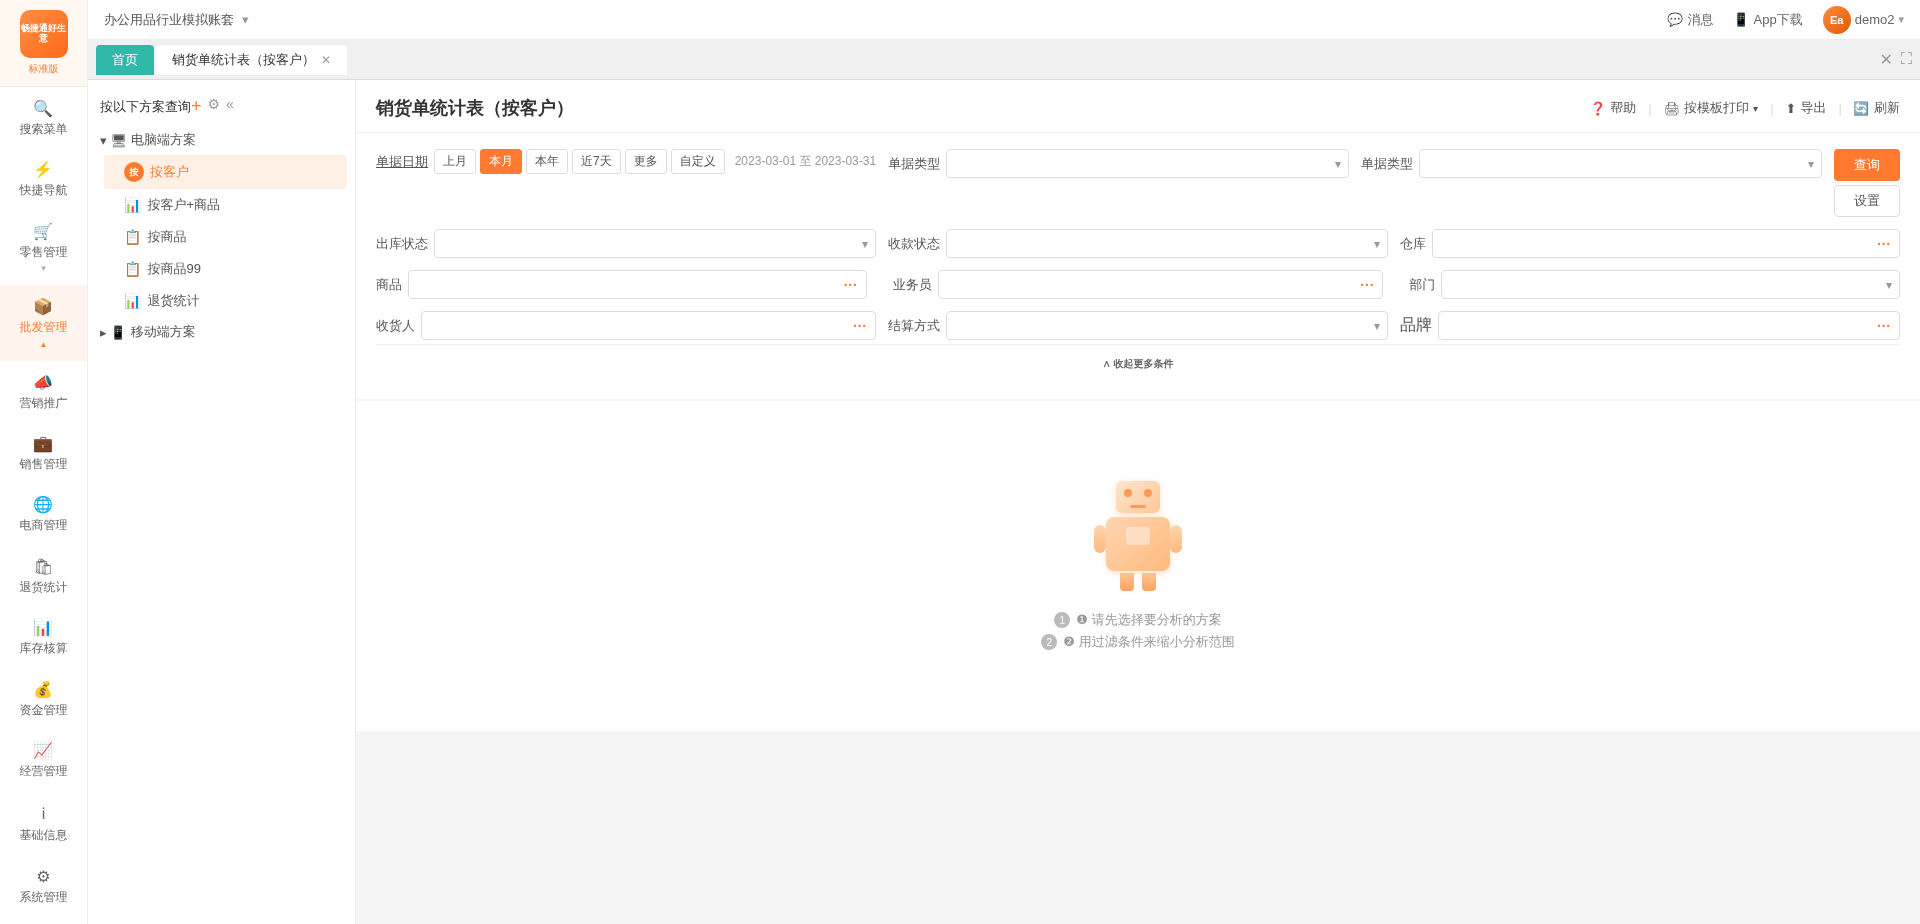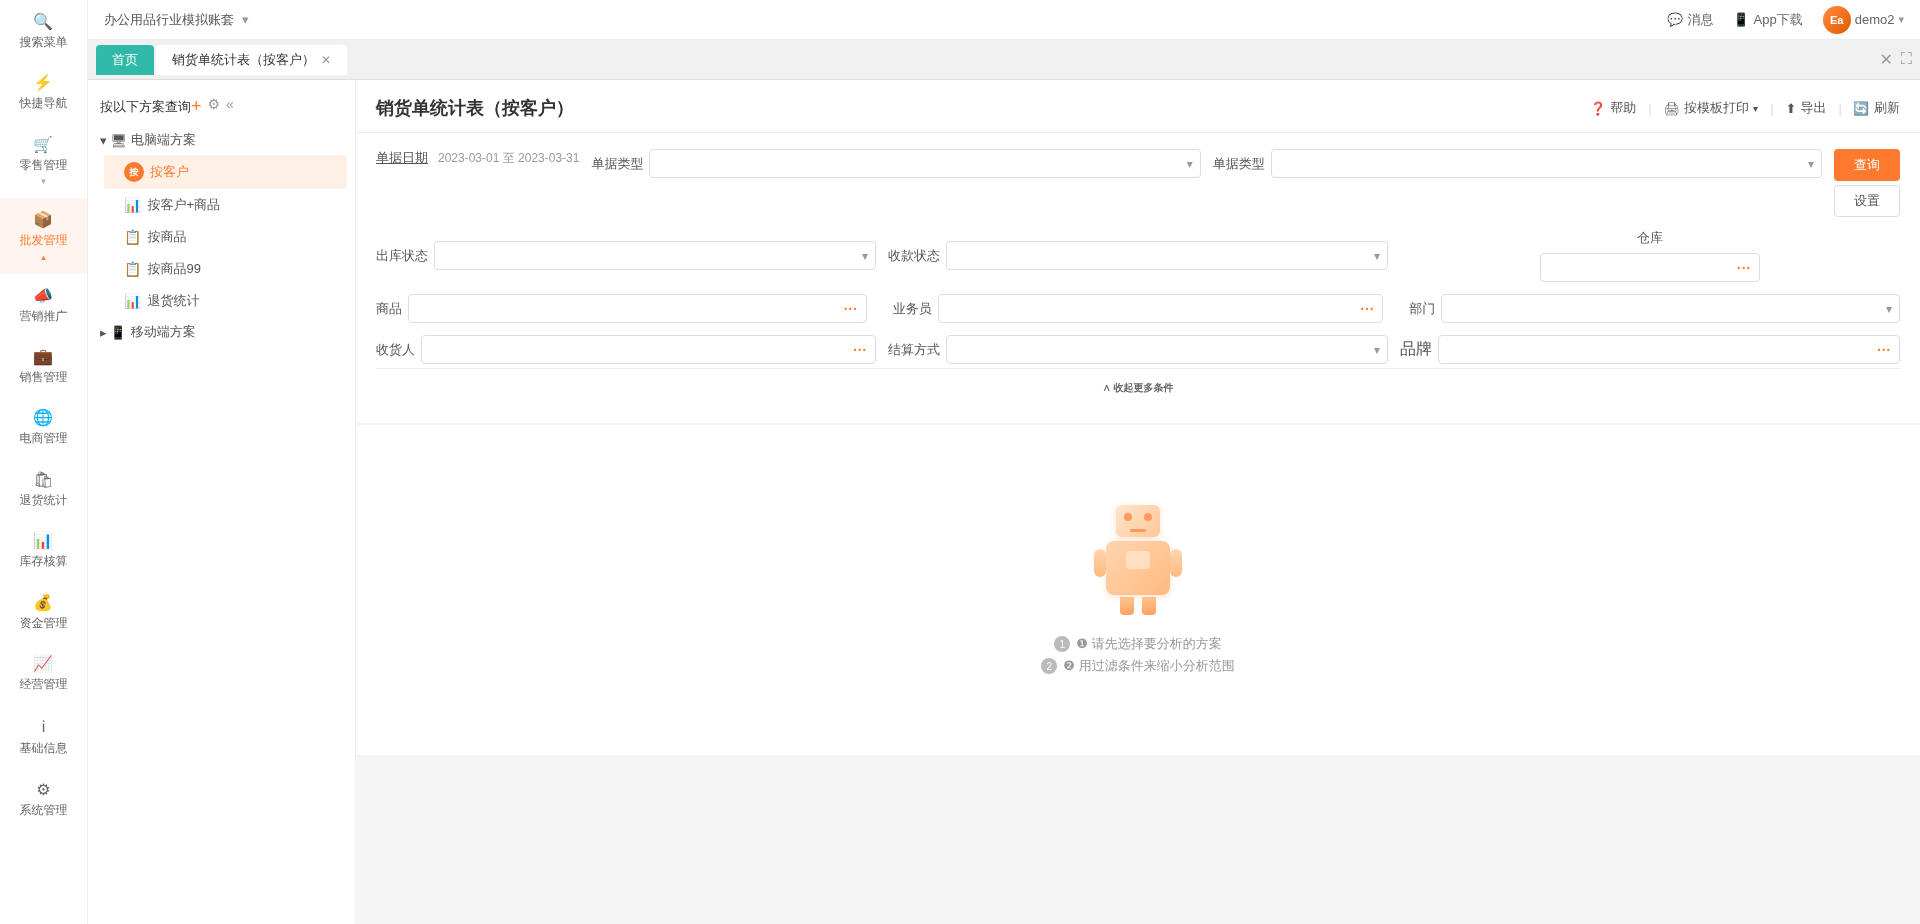--- a/index.html
+++ b/index.html
@@ -86,20 +86,26 @@
     
     .empty-state { display: flex; flex-direction: column; align-items: center; justify-content: center; padding: 80px 20px; background: #fff; margin-top: 2px; min-height: 300px; }
 
     
     select { outline: none; }
   </style>
 </head>
 <body>
 
 <div class="sidebar">
+  <div class="sidebar-logo">
+    <div class="sidebar-logo-icon">
+      <span style="font-size:9px; line-height:1.1; text-align:center;">畅捷通好生意</span>
+    </div>
+    <div class="sidebar-logo-text">标准版</div>
+  </div>
   <div class="sidebar-nav">
     <div class="sidebar-item">
       <span class="sidebar-item-icon">🔍</span>
       <span class="sidebar-item-label">搜索菜单</span>
     </div>
     <div class="sidebar-item">
       <span class="sidebar-item-icon">⚡</span>
       <span class="sidebar-item-label">快捷导航</span>
     </div>
     <div class="sidebar-item">
@@ -274,20 +280,28 @@
           </div>
         </div>
       </div>
 
       <div class="filter-area">
 
         <div style="display:flex; align-items:flex-start; gap:12px; margin-bottom:12px;">
 
           <div style="display:flex; align-items:center; gap:6px; flex-shrink:0;">
             <span style="font-size:13px;color:#555;white-space:nowrap;text-decoration:underline;">单据日期</span>
+            <div class="filter-date-buttons">
+              <button class="date-btn">上月</button>
+              <button class="date-btn active">本月</button>
+              <button class="date-btn">本年</button>
+              <button class="date-btn">近7天</button>
+              <button class="date-btn">更多</button>
+              <button class="date-btn">自定义</button>
+            </div>
             <span style="font-size:12px;color:#999;margin-left:4px;">2023-03-01 至 2023-03-31</span>
           </div>
 
           <div style="display:flex; align-items:center; gap:6px; flex:1; min-width:0;">
             <span style="font-size:13px;color:#555;white-space:nowrap;">单据类型</span>
             <div class="filter-select-wrap">
               <select>
                 <option value=""></option>
               </select>
               <span class="filter-select-arrow">▾</span>
@@ -318,21 +332,21 @@
               <span class="filter-select-arrow">▾</span>
             </div>
           </div>
           <div style="display:flex; align-items:center; gap:6px;">
             <span style="font-size:13px;color:#555;white-space:nowrap;">收款状态</span>
             <div class="filter-select-wrap">
               <select><option value=""></option></select>
               <span class="filter-select-arrow">▾</span>
             </div>
           </div>
-          <div style="display:flex; align-items:center; gap:6px;flex-direction:column;">
+          <div style="display:flex; align-items:center; gap:6px;">
             <span style="font-size:13px;color:#555;white-space:nowrap;">仓库</span>
             <div class="filter-input-wrap">
               <input class="filter-input" type="text" style="">
               <span class="filter-input-dots">···</span>
             </div>
           </div>
         </div>
 
         <div style="display:grid; grid-template-columns:1fr 1fr 1fr; gap:26px; margin-bottom:12px; align-items:center;">
           <div style="display:flex; align-items:center; gap:6px;">

